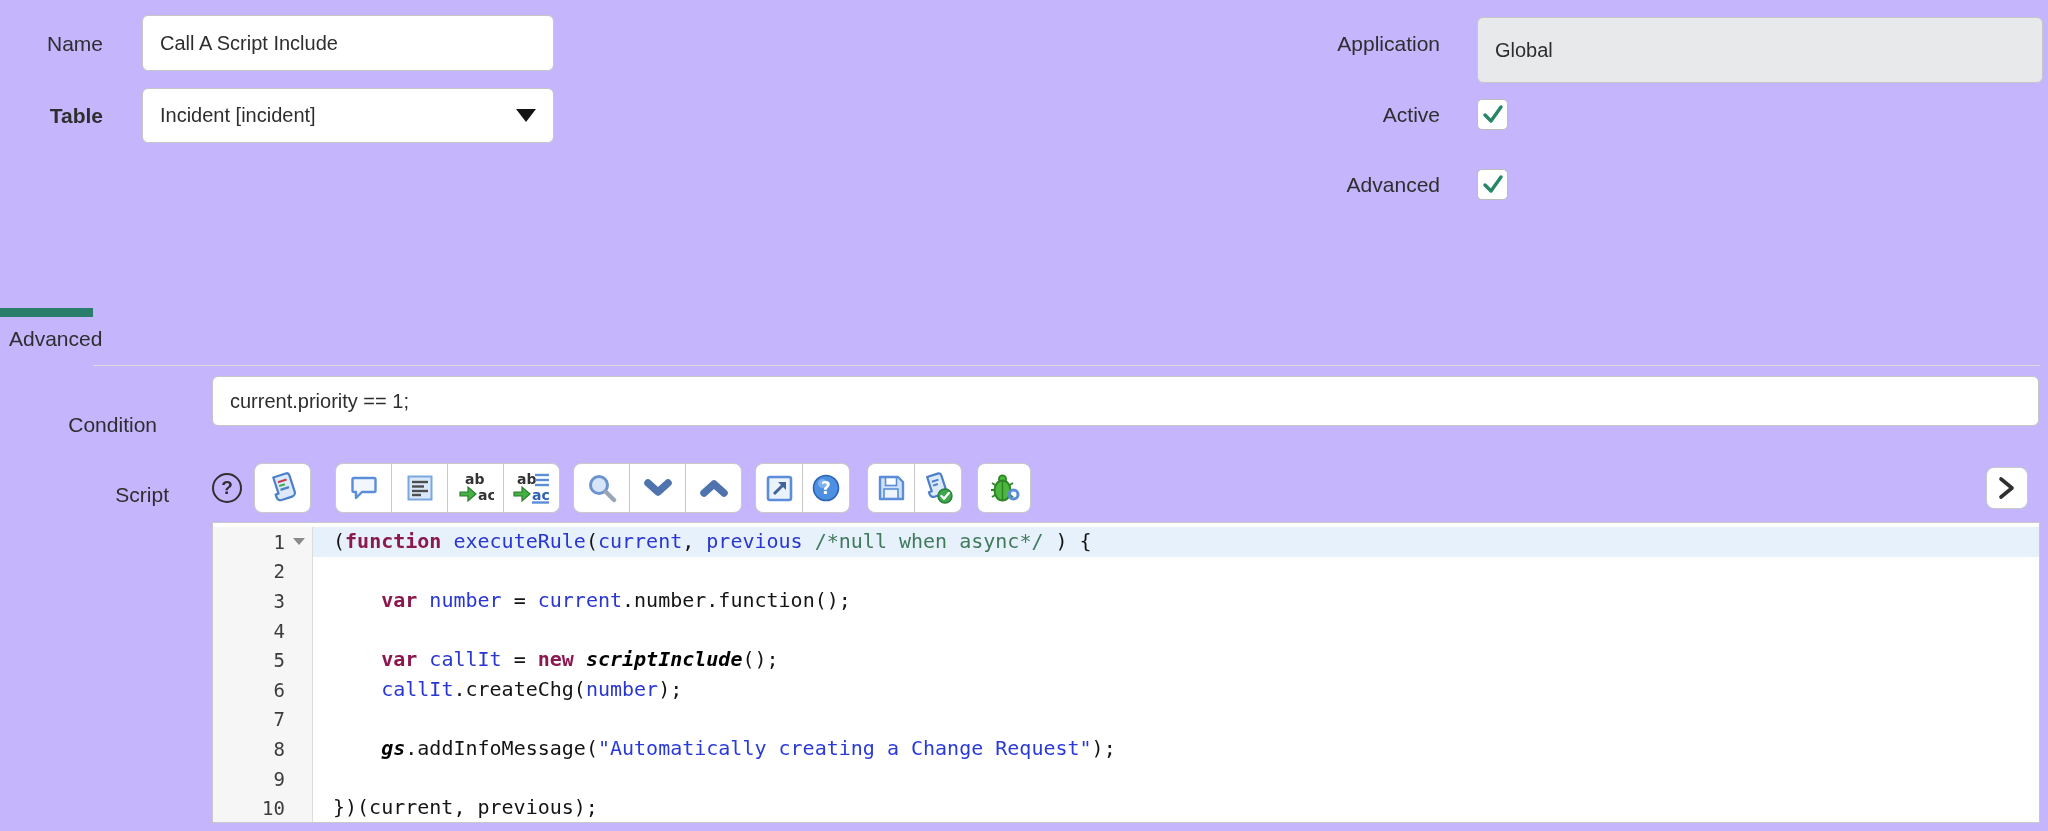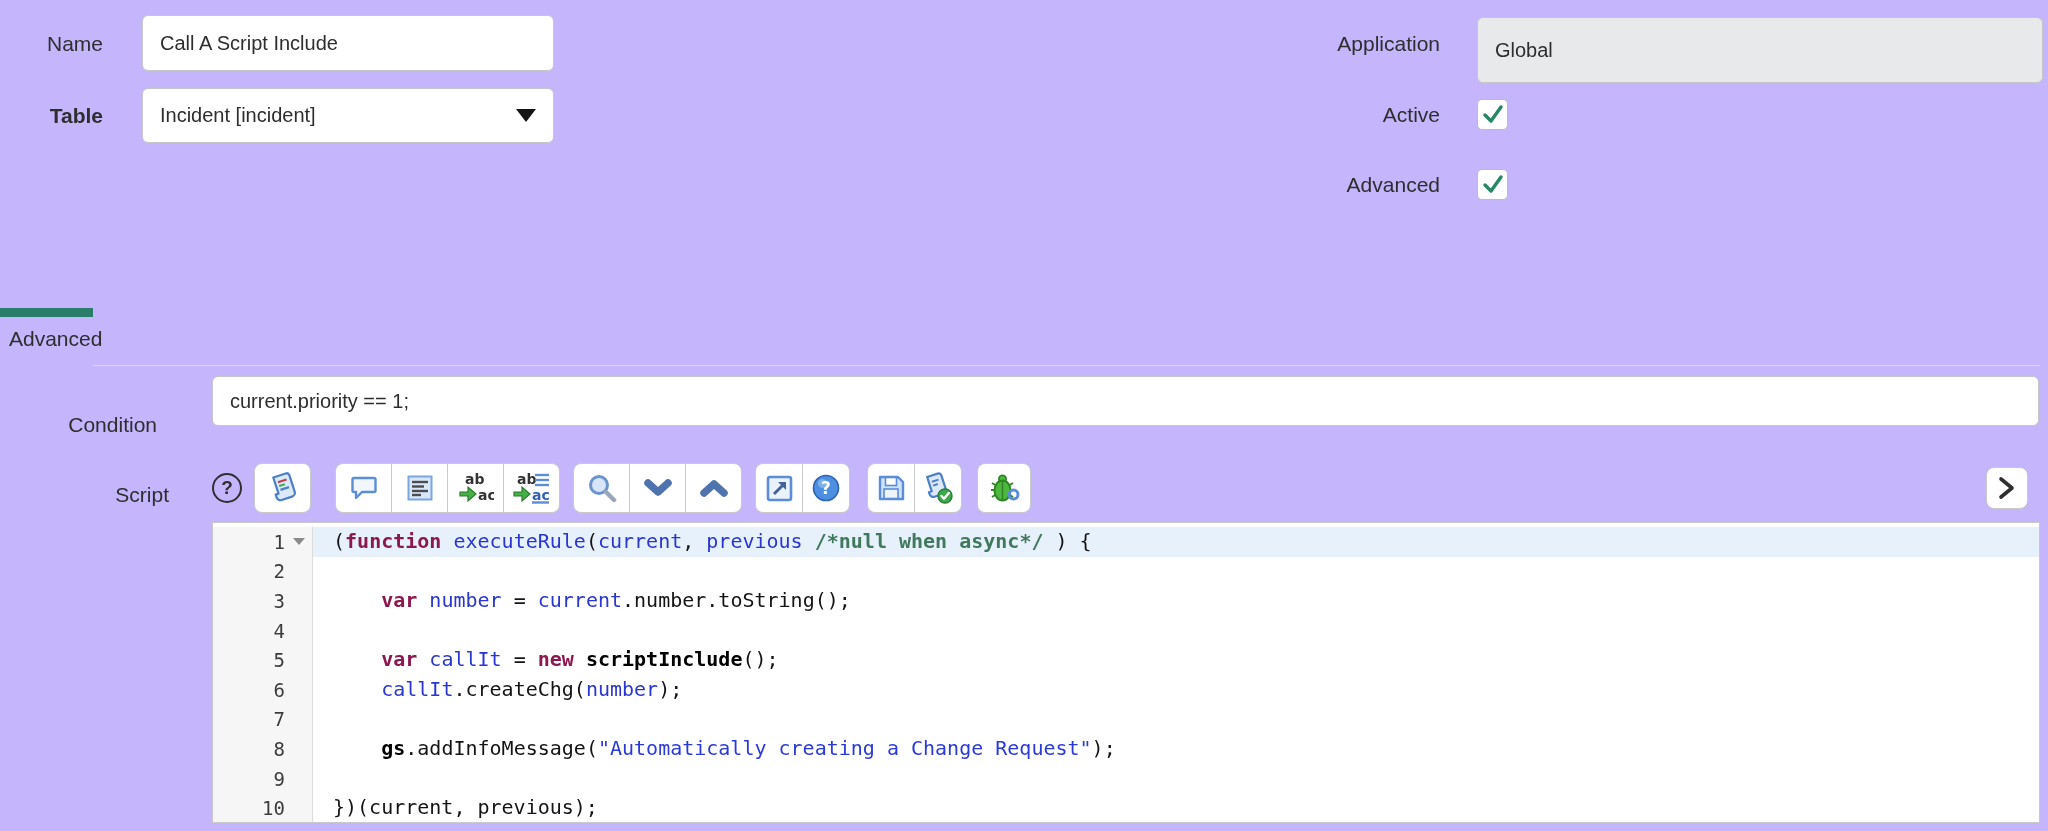--- a/index.html
+++ b/index.html
@@ -50,23 +50,23 @@
   .cm-num { flex:0 0 72px; text-align:right; font-family:"DejaVu Sans Mono", monospace;
             font-size:19px; color:#3c3c3c; }
   .cm-fold { flex:0 0 27px; display:flex; align-items:center; justify-content:center; }
   .fold-tri { width:0; height:0; border-left:6px solid transparent; border-right:6px solid transparent;
               border-top:7px solid #8a8a8a; display:inline-block; cursor:pointer; }
   .cm-code { flex:1; font-family:"DejaVu Sans Mono", monospace; font-size:20px; line-height:29.6px;
              white-space:pre; padding-left:20px; color:#141414; }
   .cm-code.active { background:#e7f1fc; }
   .tk-k { color:#8b184e; font-weight:bold; }
   .tk-v { color:#2936cf; }
-  .tk-c { color:#40795c;font-weight:bold; }
+  .tk-c { color:#40795c; }
   .tk-s { color:#2a3ad9; }
-  .tk-g { color:#000; font-weight:bold; }
+  .tk-g { color:#000; font-weight:bold; font-style:italic; }
   .tk-p { color:#141414; }
 </style>
 </head>
 <body>
 
 <div class="page">
 
   <div class="lbl" style="left:0; top:31px; width:103px;">Name</div>
   <div class="tbox" style="left:142px; top:15px; width:412px; height:56px;">
     <span>Call A Script Include</span>
@@ -262,21 +262,21 @@
             <span class="cm-num">2</span>
             <span class="cm-fold"></span>
           </div>
           <div class="cm-code"></div>
         </div>
         <div class="cm-line">
           <div class="cm-gutter">
             <span class="cm-num">3</span>
             <span class="cm-fold"></span>
           </div>
-          <div class="cm-code"><span class="tk-p">    </span><span class="tk-k">var</span><span class="tk-p"> </span><span class="tk-v">number</span><span class="tk-p"> = </span><span class="tk-v">current</span><span class="tk-p">.number.toString();</span></div>
+          <div class="cm-code"><span class="tk-p">    </span><span class="tk-k">var</span><span class="tk-p"> </span><span class="tk-v">number</span><span class="tk-p"> = </span><span class="tk-v">current</span><span class="tk-p">.number.function();</span></div>
         </div>
         <div class="cm-line">
           <div class="cm-gutter">
             <span class="cm-num">4</span>
             <span class="cm-fold"></span>
           </div>
           <div class="cm-code"></div>
         </div>
         <div class="cm-line">
           <div class="cm-gutter">

